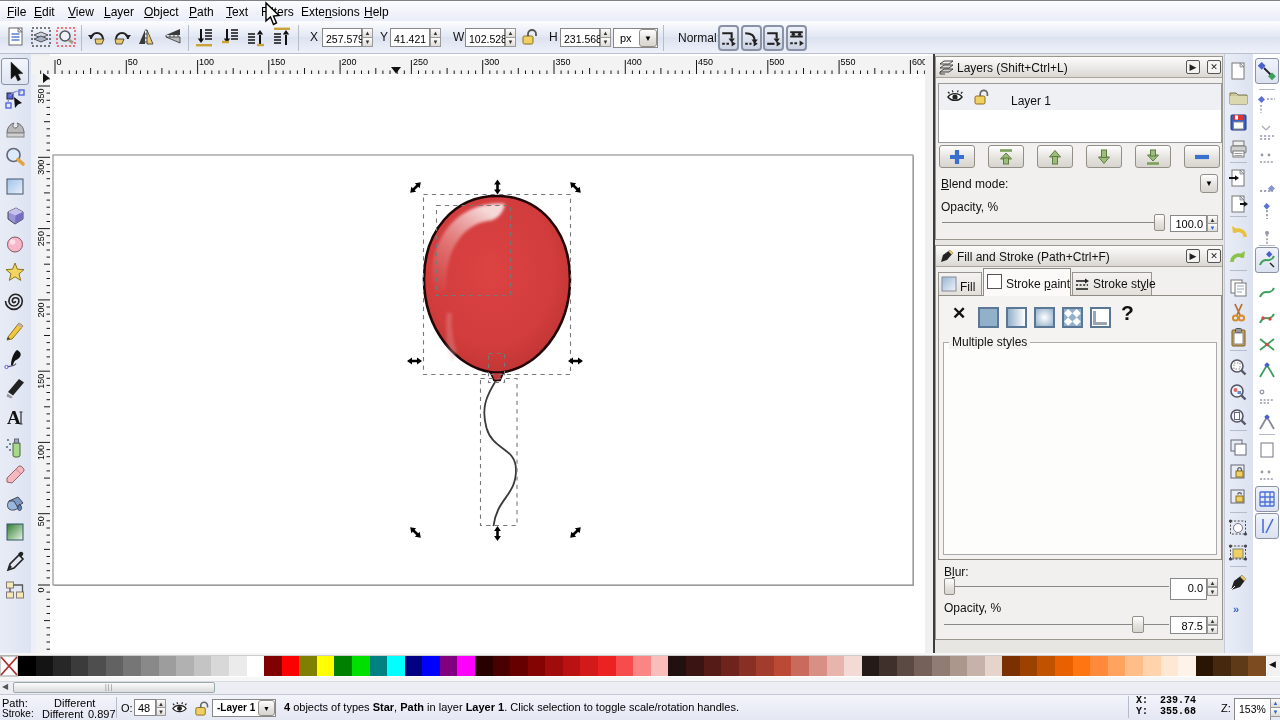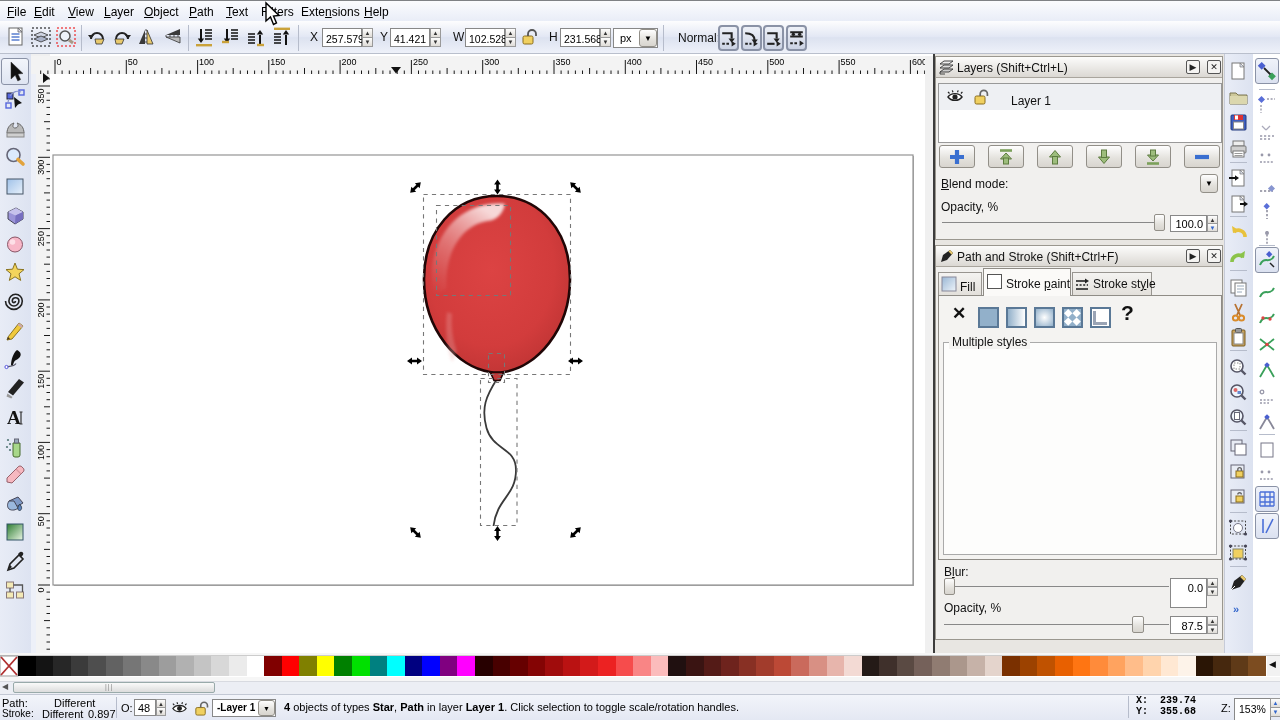--- a/index.html
+++ b/index.html
@@ -415,21 +415,21 @@
     <div class="spin" style="left:234px;top:158px;width:37px;height:17px;padding:2px 3px 0 0;text-align:right">100.0</div>
     <div class="spinarr" style="left:271px;top:158px;height:9px;line-height:8px">▲</div>
     <div class="spinarr" style="left:271px;top:166px;height:9px;line-height:8px;color:#36c">▼</div>
   </div>
 <div class="panel" style="left:935px;top:245px;width:288px;height:395px">
     <div class="ptitle">
       <svg style="position:absolute;left:3px;top:2px;width:16px;height:16px" viewBox="0 0 16 16">
         <path d="M2 14 L4 7 L11 2 L14 5 L8 12 Z" fill="#222"></path>
         <path d="M11 2 L14 5 L12.5 6.5 L9.5 3.5 Z" fill="#e8c96d"></path>
       </svg>
-      <span style="position:absolute;left:21px;top:4px">Path and Stroke (Shift+Ctrl+F)</span>
+      <span style="position:absolute;left:21px;top:4px">Fill and Stroke (Path+Ctrl+F)</span>
       <div class="pbtn" style="left:250px">▶</div>
       <div class="pbtn" style="left:271px">✕</div>
     </div>
     <div style="position:absolute;left:2px;top:26px;width:44px;height:24px;background:linear-gradient(#f4f3f1,#e2dfda);border:1px solid #989590;border-bottom:none"></div>
     <svg style="position:absolute;left:6px;top:31px;width:14px;height:14px" viewBox="0 0 14 14">
       <defs>
         <linearGradient id="ftb" x1="0" y1="0" x2="1" y2="1">
           <stop offset="0" stop-color="#9ab7d4"></stop>
           <stop offset="1" stop-color="#eef4fa"></stop>
         </linearGradient>
@@ -488,21 +488,21 @@
     <svg style="position:absolute;left:156px;top:63px;width:17px;height:17px" viewBox="0 0 17 17">
       <rect width="17" height="17" fill="#fff"></rect>
       <path d="M2.5 2 v12.5 h12.5" fill="none" stroke="#9aa4b5" stroke-width="3"></path>
     </svg>
     <span style="position:absolute;left:185px;top:55px;font-size:21px;font-weight:bold;color:#111">?</span>
     <div style="position:absolute;left:7px;top:96px;width:274px;height:213px;border:1px solid #aaa;background:#fdfdfc"></div>
     <span style="position:absolute;left:13px;top:89px;font-size:12px;background:#f4f3f1;padding:0 3px;color:#111">Multiple styles</span>
     <span class="lbl" style="left:8px;top:319px">B<u>l</u>ur:</span>
     <div style="position:absolute;left:8px;top:340px;width:225px;height:1px;background:#888"></div>
     <div class="gbtn" style="left:8px;top:332px;width:11px;height:17px;border-radius:2px"></div>
-    <div class="spin" style="left:234px;top:332px;width:37px;height:30px;padding:3px 3px 0 0;text-align:right">0.0</div>
+    <div class="spin" style="left:234px;top:332px;width:37px;height:22px;padding:3px 3px 0 0;text-align:right">0.0</div>
     <div class="spinarr" style="left:271px;top:332px;height:9px;line-height:8px">▲</div>
     <div class="spinarr" style="left:271px;top:341px;height:9px;line-height:8px">▼</div>
     <span class="lbl" style="left:8px;top:355px">Opacity, %</span>
     <div style="position:absolute;left:8px;top:378px;width:225px;height:1px;background:#888"></div>
     <div class="gbtn" style="left:196px;top:370px;width:12px;height:17px;border-radius:2px"></div>
     <div class="spin" style="left:234px;top:370px;width:37px;height:18px;padding:3px 3px 0 0;text-align:right">87.5</div>
     <div class="spinarr" style="left:271px;top:370px;height:9px;line-height:8px">▲</div>
     <div class="spinarr" style="left:271px;top:379px;height:9px;line-height:8px">▼</div>
   </div>
 <div class="abs cmdbar"></div>

